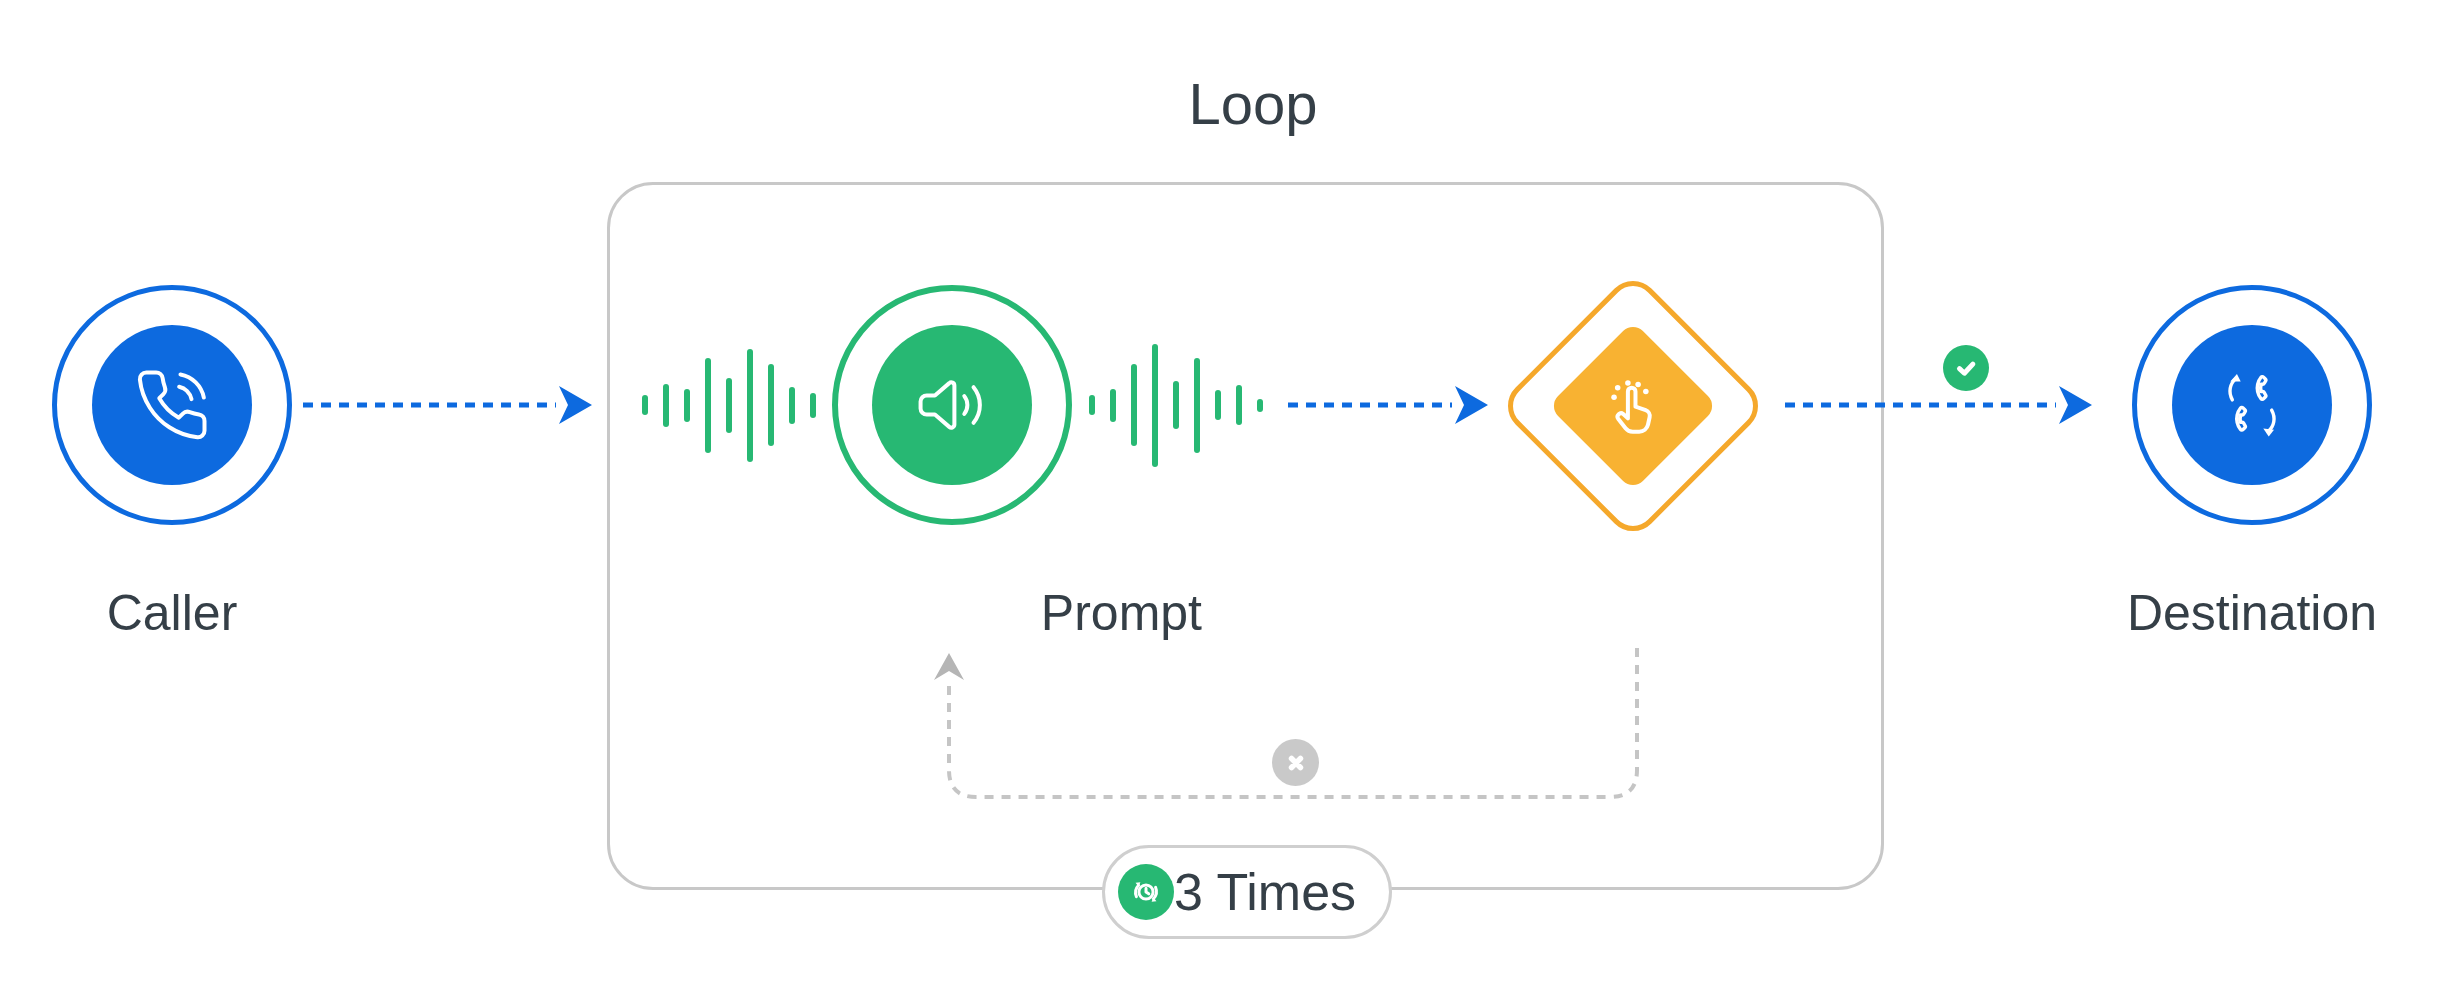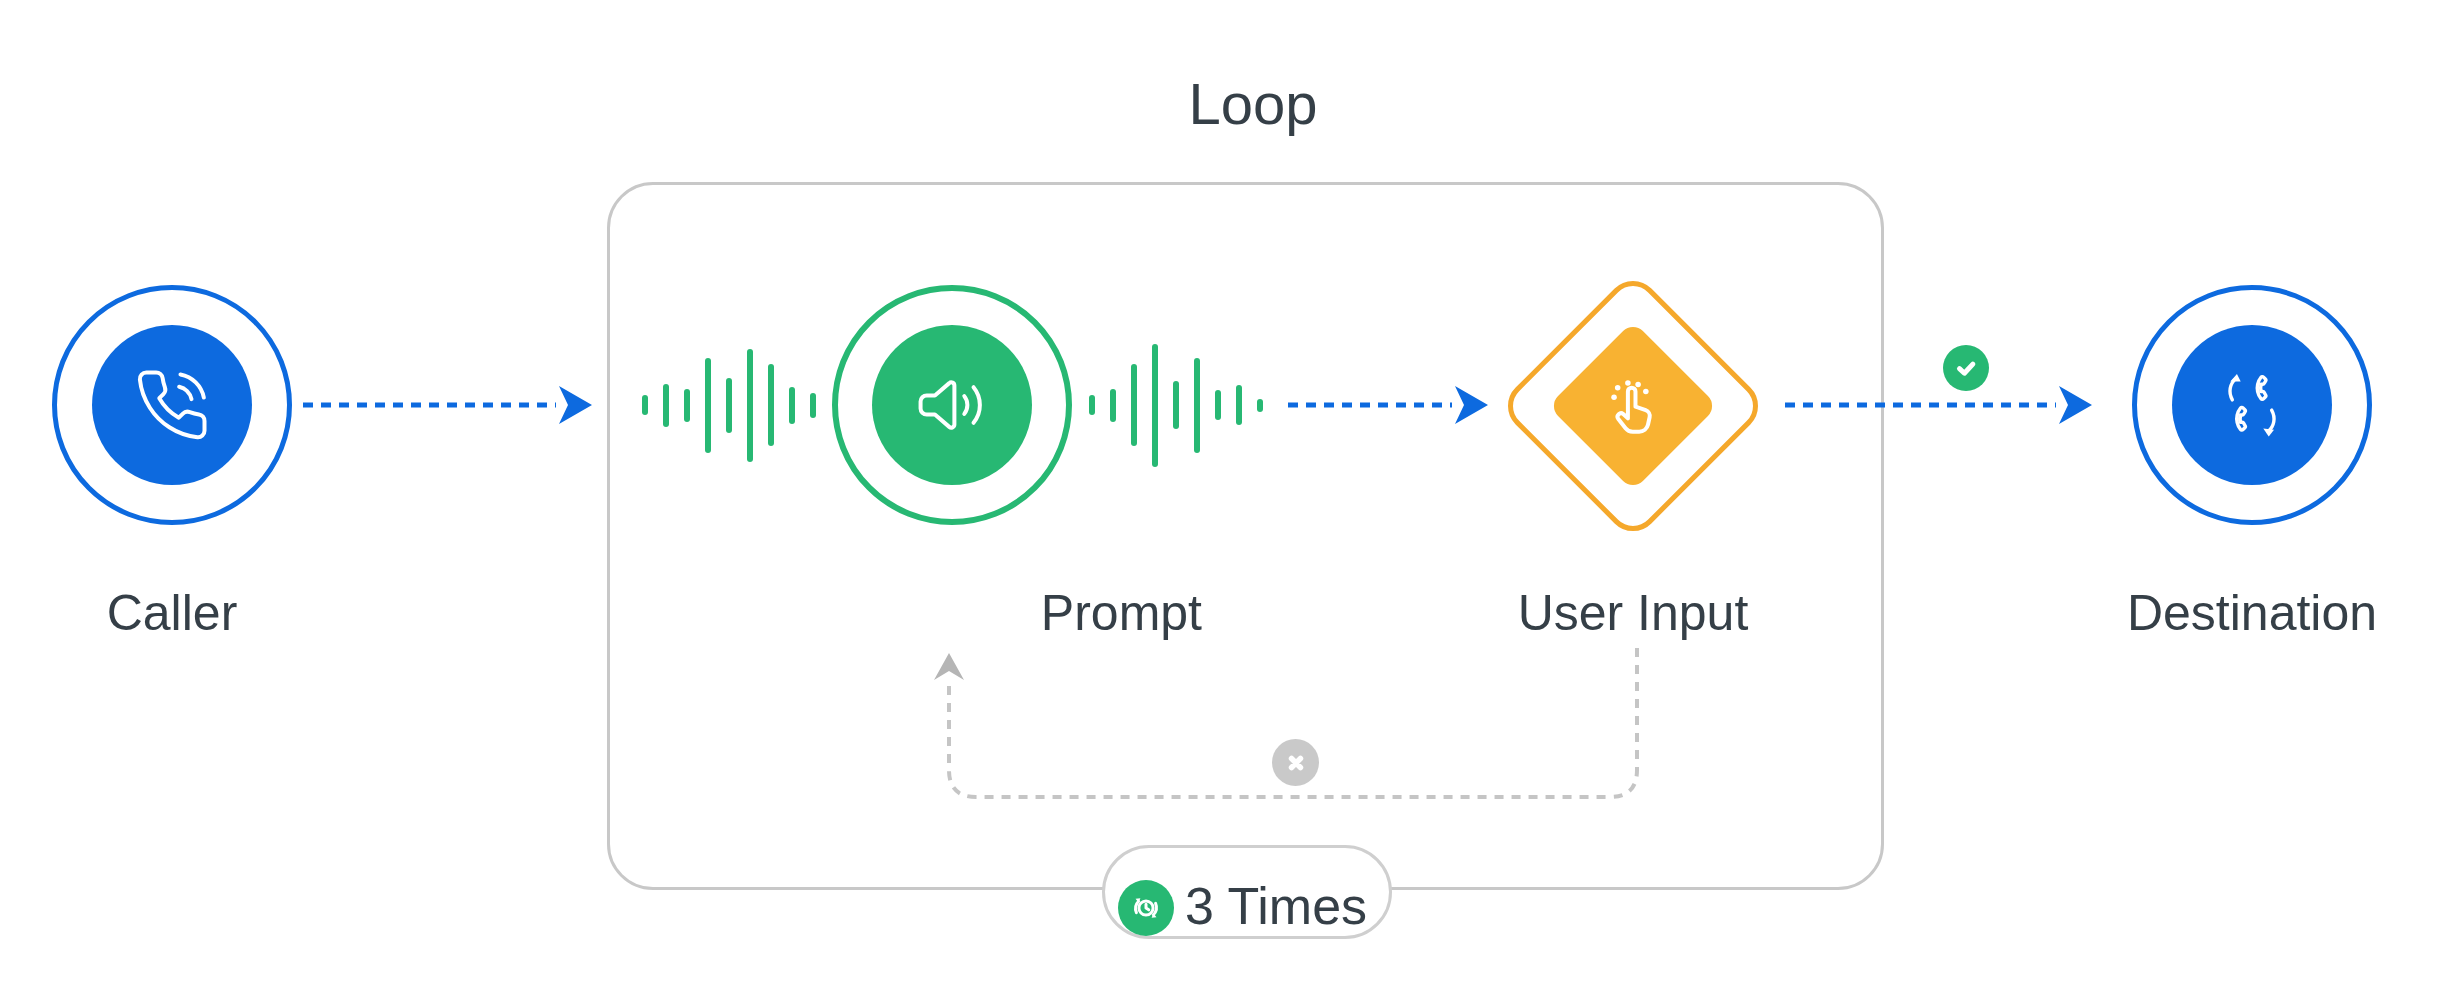--- a/index.html
+++ b/index.html
@@ -100,22 +100,22 @@
   #fail-marker{
     left:1272px;top:739px;width:47px;height:47px;border-radius:50%;
     background:var(--c-x-fill,#C9C9C9);
     display:flex;align-items:center;justify-content:center;
   }
 
   
   #loop-count-badge{
     left:1102px;top:845px;width:290px;height:94px;box-sizing:border-box;
     background:#fff;border:3px solid var(--c-badge-border,#CFCFCF);
-    border-radius:47px;display:flex;align-items:flex-end;
-    padding-left:13px;gap:11px;z-index:4;
+    border-radius:47px;display:flex;align-items:center;
+    padding-left:13px;z-index:4;
   }
   #badge-icon-circle{
     width:56px;height:56px;border-radius:50%;flex:0 0 auto;
     background:var(--c-green,#27B873);
     display:flex;align-items:center;justify-content:center;
   }
   #badge-text{font-size:52px;font-weight:500;color:var(--c-text,#353F47);white-space:nowrap;}
 </style>
 </head>
 <body>
@@ -196,21 +196,20 @@
         <path vector-effect="non-scaling-stroke" stroke-width="3.4" d="M12.5 21 C10 16.5 11 11.5 14.5 8.6"></path>
         <path d="M11.3 10.2 L15.2 5.9 L17.4 10.2 Z" fill="#ffffff" stroke="none"></path>
         <path vector-effect="non-scaling-stroke" stroke-width="3.4" d="M35.5 27 C38 31.5 37 36.5 33.5 39.4"></path>
         <path d="M30.6 37.8 L33.8 42.4 L36.9 38.5 Z" fill="#ffffff" stroke="none"></path>
       </svg>
     </div>
   </div>
 
   <div class="abs node-label" id="label-caller">Caller</div>
   <div class="abs node-label" id="label-prompt">Prompt</div>
-  <div class="abs node-label" id="label-user-input">User Input</div>
   <div class="abs node-label" id="label-destination">Destination</div>
 
   <svg class="abs" id="connectors" viewBox="0 0 2452 989">
     <g>
       <line class="dash-blue" x1="303" y1="405" x2="556" y2="405"></line>
       <path class="ah-blue" d="M559 386 L592 405 L559 424 L568 405 Z"></path>
     </g>
     <g>
       <line class="dash-blue" x1="1288" y1="405" x2="1452" y2="405"></line>
       <path class="ah-blue" d="M1455 386 L1488 405 L1455 424 L1464 405 Z"></path>

